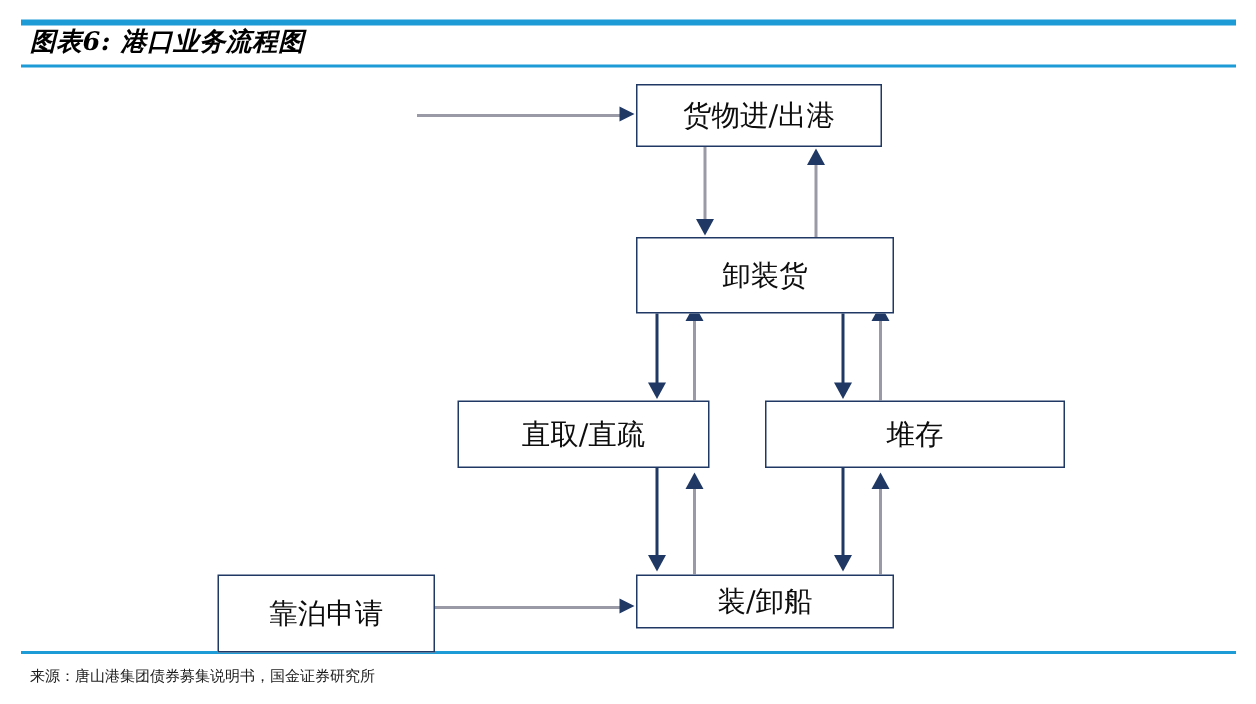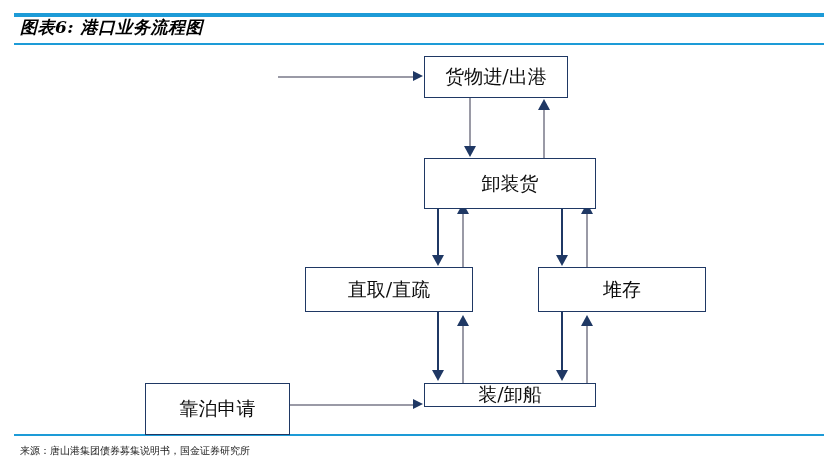--- a/index.html
+++ b/index.html
@@ -74,41 +74,41 @@
 </head>
 <body>
 
 <div id="root">
 
   <div class="rule-top"></div>
   <div class="fig-title">图表6: 港口业务流程图</div>
   <div class="rule-title"></div>
 
 
-  <div class="node" style="left:424px;top:56px;width:144px;height:42px;">
+  <div class="node" style="left:424px;top:56px;width:164px;height:42px;">
     <span>货物进/出港</span>
   </div>
 
   <div class="node" style="left:424px;top:158px;width:172px;height:51px;">
     <span>卸装货</span>
   </div>
 
   <div class="node" style="left:305px;top:267px;width:168px;height:45px;">
     <span>直取/直疏</span>
   </div>
 
-  <div class="node" style="left:538px;top:267px;width:168px;height:45px;">
+  <div class="node" style="left:510px;top:267px;width:200px;height:45px;">
     <span>堆存</span>
   </div>
 
   <div class="node" style="left:133px;top:383px;width:145px;height:52px;margin-left:12px;">
     <span>靠泊申请</span>
   </div>
 
-  <div class="node" style="left:424px;top:383px;width:172px;height:24px;">
+  <div class="node" style="left:424px;top:383px;width:172px;height:36px;">
     <span>装/卸船</span>
   </div>
 
   <div class="hline" style="left:278px;top:76px;width:137px;"></div>
   <div class="arrow-right" style="left:413px;top:71px;"></div>
 
   <div class="vline" style="left:469px;top:98px;height:50px;"></div>
   <div class="arrow-down" style="left:464px;top:146px;"></div>
 
   <div class="vline" style="left:543px;top:110px;height:48px;"></div>

